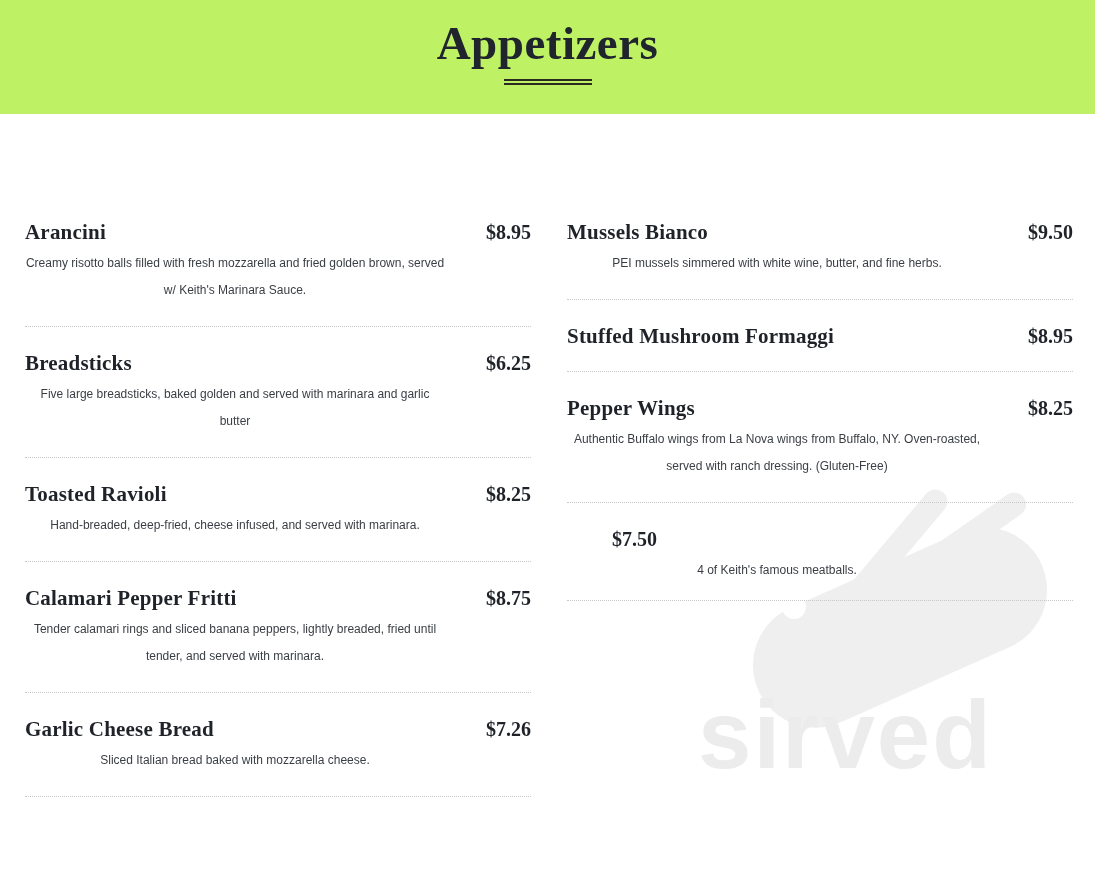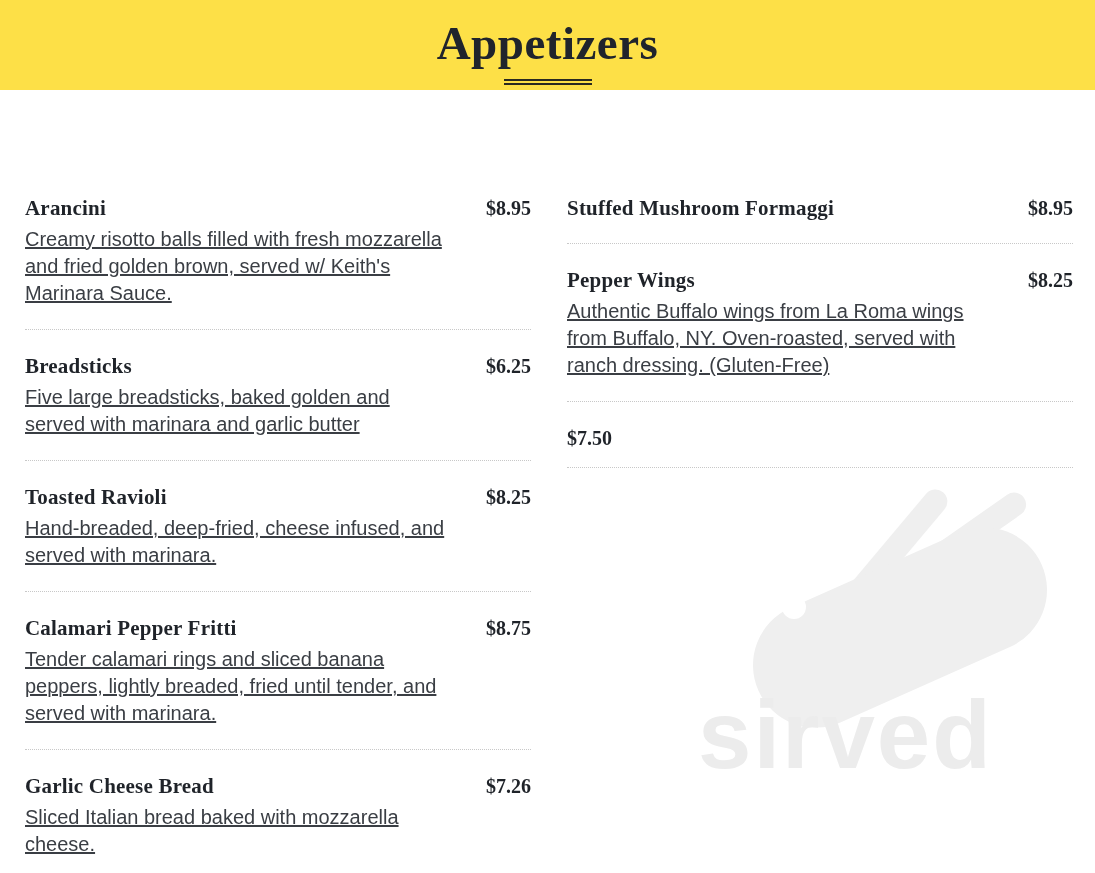--- a/index.html
+++ b/index.html
@@ -6,22 +6,22 @@
   html, body { width: 1095px; height: 873px; }
   body {
     font-family: "Liberation Sans", sans-serif;
     background: #ffffff;
     overflow: hidden;
     position: relative;
   }
 
   
   .banner {
-    height: 90px;
-    background: #fde047;
+    height: 114px;
+    background: #bef264;
     text-align: center;
     position: relative;
     z-index: 2;
   }
   .banner h1 {
     font-family: "Liberation Serif", serif;
     font-weight: 700;
     font-size: 47px;
     color: #20242C;
     padding-top: 16px;
@@ -90,20 +90,21 @@
     display: grid;
     grid-template-columns: 1fr 1fr;
     column-gap: 36px;
     padding: 0 22px 0 25px;
     margin-top: 106px;
   }
   .menu-item {
     padding-bottom: 22px;
     margin-bottom: 24px;
     border-bottom: 1px dotted #c8c8c8;
+    text-align: center;
   }
   .menu-item.pad-tall { padding-bottom: 46px; }
   .menu-item.pad-short { padding-bottom: 16px; }
   .item-head {
     display: flex;
     justify-content: space-between;
     align-items: baseline;
     gap: 12px;
   }
   .item-name {
@@ -114,28 +115,28 @@
     color: #1F2329;
     letter-spacing: 0.2px;
   }
   .item-price {
     font-family: "Liberation Serif", serif;
     font-weight: 700;
     font-size: 20px;
     line-height: 25px;
     color: #1F2329;
     white-space: nowrap;
+    margin-left: 45px;
   }
   .item-desc {
     margin-top: 5px;
     max-width: 420px;
-    font-size: 20px;
+    font-size: 12px;
     line-height: 27px;
     color: #3A3E44;
-    text-decoration: underline;
   }
 </style>
 </head>
 <body>
 
 <div class="watermark">
   <div class="wm-utensil-1"></div>
   <div class="wm-utensil-2"></div>
   <div class="wm-knife-body"></div>
   <div class="wm-knife-hole"></div>
@@ -188,38 +189,46 @@
         <span class="item-name">Garlic Cheese Bread</span>
         <span class="item-price">$7.26</span>
       </div>
       <div class="item-desc">Sliced Italian bread baked with mozzarella cheese.</div>
     </div>
 
   </div>
 
   <div class="menu-col">
 
+    <div class="menu-item">
+      <div class="item-head">
+        <span class="item-name">Mussels Bianco</span>
+        <span class="item-price">$9.50</span>
+      </div>
+      <div class="item-desc">PEI mussels simmered with white wine, butter, and fine herbs.</div>
+    </div>
 
     <div class="menu-item">
       <div class="item-head">
         <span class="item-name">Stuffed Mushroom Formaggi</span>
         <span class="item-price">$8.95</span>
       </div>
     </div>
 
 
     <div class="menu-item">
       <div class="item-head">
         <span class="item-name">Pepper Wings</span>
         <span class="item-price">$8.25</span>
       </div>
-      <div class="item-desc">Authentic Buffalo wings from La Roma wings from Buffalo, NY. Oven-roasted, served with ranch dressing. (Gluten-Free)</div>
+      <div class="item-desc">Authentic Buffalo wings from La Nova wings from Buffalo, NY. Oven-roasted, served with ranch dressing. (Gluten-Free)</div>
     </div>
 
     <div class="menu-item pad-short">
       <div class="item-head">
         <span class="item-price">$7.50</span>
       </div>
+      <div class="item-desc">4 of Keith's famous meatballs.</div>
     </div>
 
   </div>
 
 </div>
 
 </body></html>

